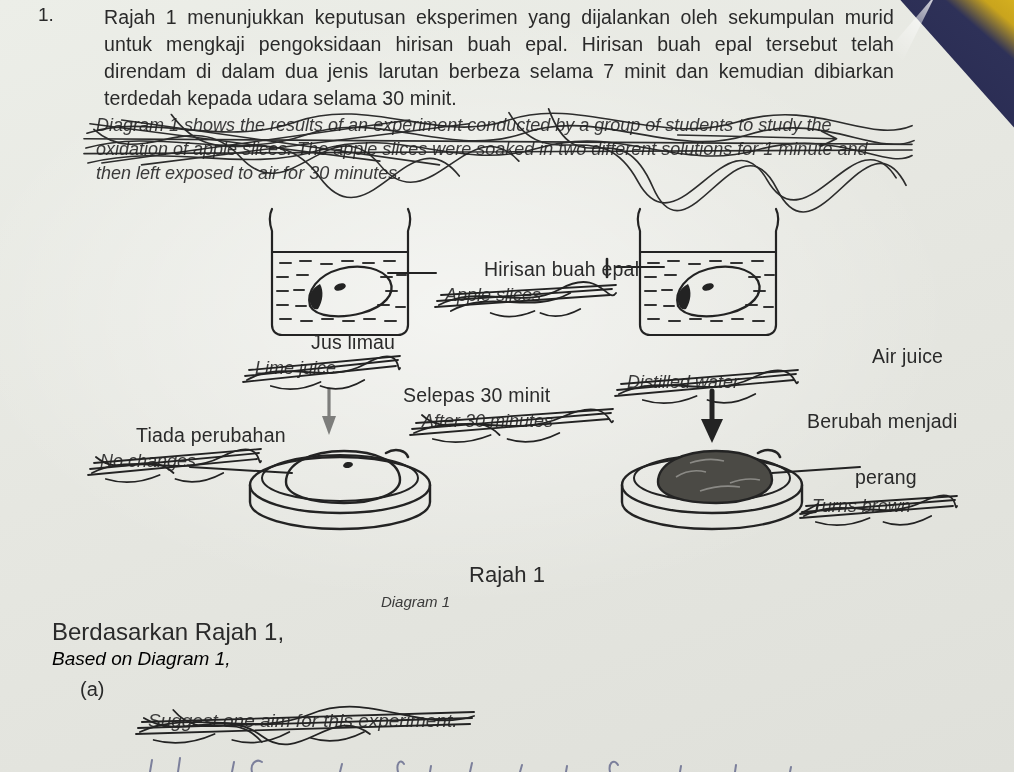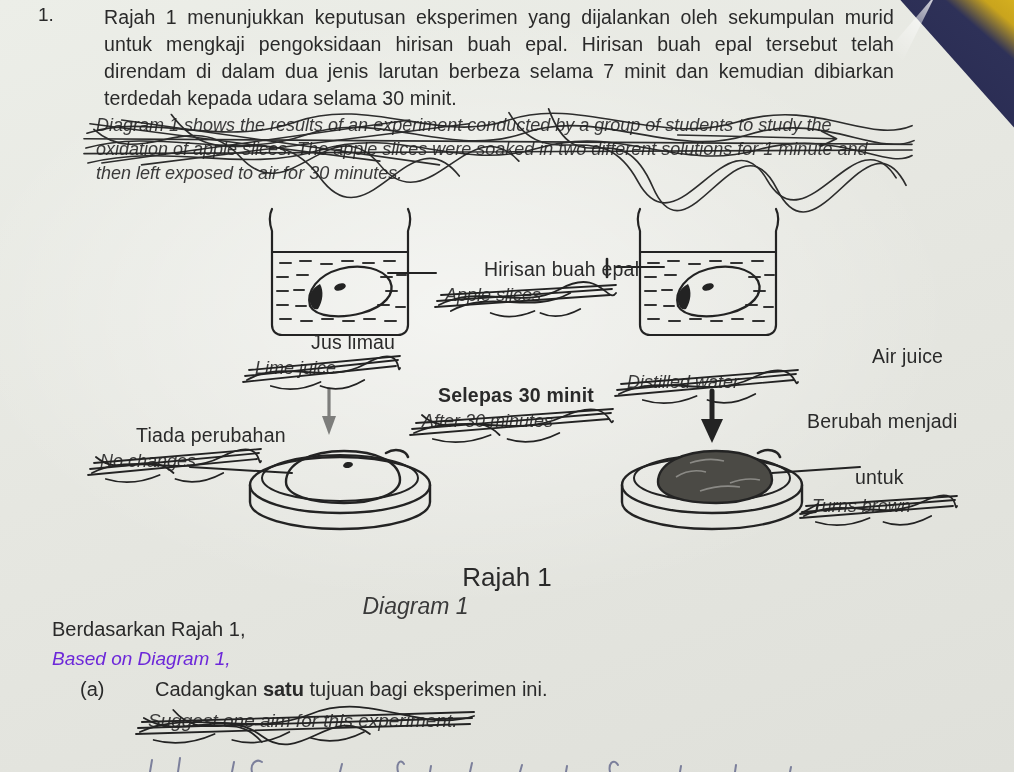--- a/index.html
+++ b/index.html
@@ -86,25 +86,25 @@
   .struck .scribble {
     position: absolute;
     left: -14px; top: -6px;
     width: calc(100% + 34px);
     height: calc(100% + 16px);
     pointer-events: none;
   }
 
   .center-cap {
     width: 1014px; left: 0; text-align: center;
-    font-size: 26px;
+    font-size: 22px;
   }
   .center-cap-en {
     width: 831px; left: 0; text-align: center;
-    font-size: 23px; font-style: italic; color: #3a3a3a;
+    font-size: 15px; font-style: italic; color: #3a3a3a;
   }
 
   .bold { font-weight: bold; }
 
   svg { display: block; overflow: visible; }
   .ink { fill: none; stroke: #232323; stroke-linecap: round; stroke-linejoin: round; }
   .ink-fill { fill: #232323; stroke: none; }
 
   #bottom-ink {
     position: absolute;
@@ -247,21 +247,21 @@
     <div class="label-en" style="position:absolute; left:0; top:0; white-space:pre;">Distilled water</div>
     <svg class="scribble" viewBox="0 0 190 38" preserveAspectRatio="none">
       <g class="ink" stroke-width="1.8">
         <path d="M4 24 L 184 8 M 2 30 L 182 14 M 8 18 L 186 4"></path>
         <path d="M6 28 C 50 6, 95 34, 140 12 S 182 24, 186 16"></path>
         <path d="M30 34 q 26 8 54 -4 M 95 34 q 22 8 48 -6"></path>
       </g>
     </svg>
   </div>
 
-  <div class="txt label" style="left:438px; top:384px;font-weight:bold;">Selepas 30 minit</div>
+  <div class="txt label" style="left:403px; top:384px;">Selepas 30 minit</div>
   <div class="struck" style="left:422px; top:411px; width:175px; height:22px;">
     <div class="label-en" style="position:absolute; left:0; top:0; white-space:pre;">After 30 minutes</div>
     <svg class="scribble" viewBox="0 0 210 38" preserveAspectRatio="none">
       <g class="ink" stroke-width="1.8">
         <path d="M4 24 L 204 8 M 2 30 L 202 14 M 8 18 L 206 4"></path>
         <path d="M6 28 C 55 6, 105 34, 155 12 S 202 24, 206 16"></path>
         <path d="M25 34 q 28 8 58 -4 M 100 34 q 24 8 52 -6"></path>
         <path d="M14 10 C 40 34, 66 4, 92 30"></path>
       </g>
     </svg>
@@ -274,41 +274,40 @@
       <g class="ink" stroke-width="1.8">
         <path d="M4 24 L 174 8 M 2 30 L 172 14 M 8 18 L 176 4"></path>
         <path d="M6 28 C 48 6, 92 34, 136 12 S 172 24, 176 16"></path>
         <path d="M20 34 q 26 8 54 -4 M 90 34 q 22 8 48 -6"></path>
         <path d="M10 12 C 36 34, 62 4, 88 28"></path>
       </g>
     </svg>
   </div>
 
   <div class="txt label" style="left:807px; top:410px;">Berubah menjadi</div>
-  <div class="txt label" style="left:855px; top:466px;">untuk</div>
+  <div class="txt label" style="left:855px; top:466px;">perang</div>
   <div class="struck" style="left:812px; top:496px; width:130px; height:22px;">
     <div class="label-en" style="position:absolute; left:0; top:0; white-space:pre;">Turns brown</div>
     <svg class="scribble" viewBox="0 0 165 38" preserveAspectRatio="none">
       <g class="ink" stroke-width="1.8">
         <path d="M4 22 L 158 10 M 2 28 L 156 16 M 8 16 L 160 6"></path>
         <path d="M6 26 C 45 6, 85 32, 125 12 S 156 24, 160 16"></path>
         <path d="M18 32 q 26 8 54 -4 M 86 32 q 22 8 48 -6"></path>
         <path d="M2 24 L 20 14 L 18 22 Z"></path>
       </g>
     </svg>
   </div>
 
   <div class="txt center-cap" style="top:562px;">Rajah 1</div>
   <div class="txt center-cap-en" style="top:593px;">Diagram 1</div>
 
-  <div class="txt" style="left:52px; top:618px; font-size:20px;">Berdasarkan Rajah 1,</div>
-  <div class="txt" style="left:52px; top:648px; font-size:19px; font-style:italic; color:#6d28d9;">Based on Diagram 1,</div>
+  <div class="txt" style="left:52px; top:618px; font-size:24px;">Berdasarkan Rajah 1,</div>
+  <div class="txt" style="left:52px; top:648px; font-size:19px; font-style:italic; color:#000000;">Based on Diagram 1,</div>
 
   <div class="txt" style="left:80px; top:678px; font-size:20px;">(a)</div>
-  <div class="txt" style="left:155px; top:678px; font-size:20px;"><span>Cadangkan </span><span class="bold">satu</span><span> tujuan bagi eksperimen ini.</span></div>
 
   <div class="struck" style="left:148px; top:710px; width:310px; height:24px;">
     <div style="position:absolute; left:0; top:0; font-size:19px; font-style:italic; color:#3a3a3a; white-space:pre;">Suggest one aim for this experiment.</div>
     <svg class="scribble" viewBox="0 0 350 40" preserveAspectRatio="none">
       <g class="ink" stroke-width="1.8">
         <path d="M4 24 L 344 14 M 2 30 L 342 20 M 8 18 L 346 8"></path>
         <path d="M6 28 C 60 4, 120 34, 180 10 S 290 30, 346 12"></path>
         <path d="M10 14 C 50 38, 90 2, 130 32 S 200 0, 240 30"></path>
         <path d="M20 36 q 30 8 62 -6 M 100 36 q 28 8 58 -8 M 180 34 q 26 8 54 -6"></path>
         <path d="M40 6 C 70 40, 100 4, 130 38"></path>

